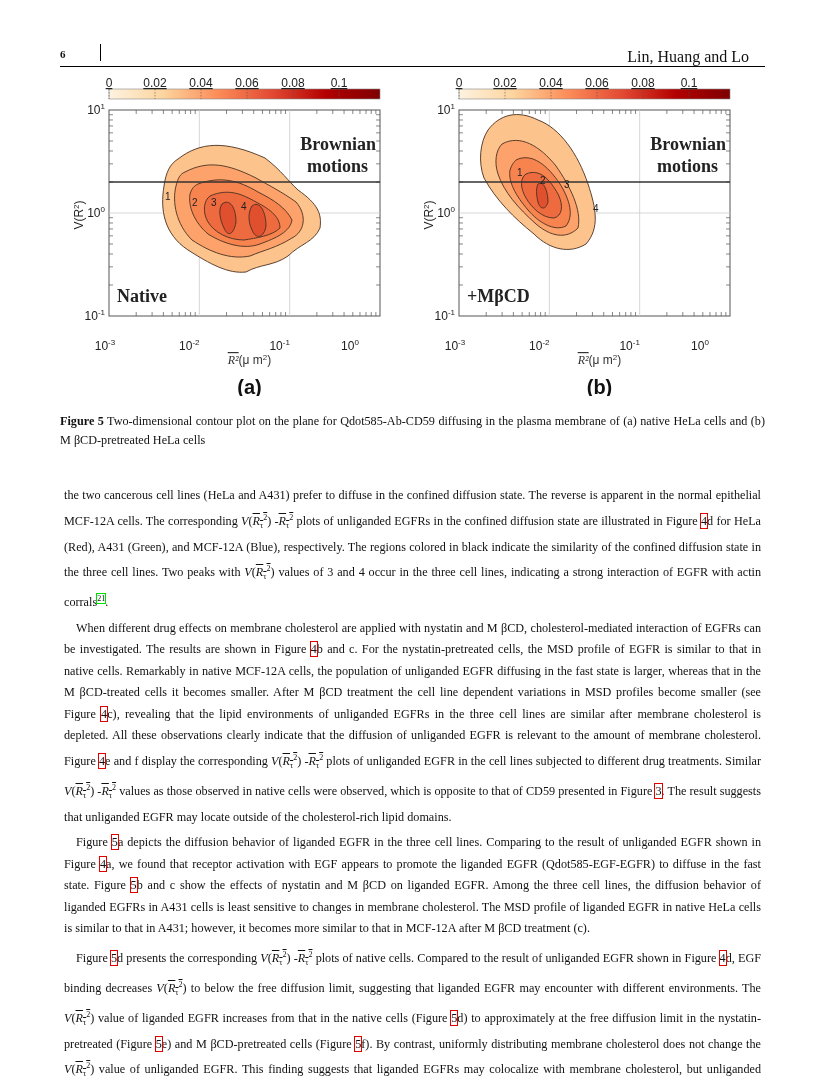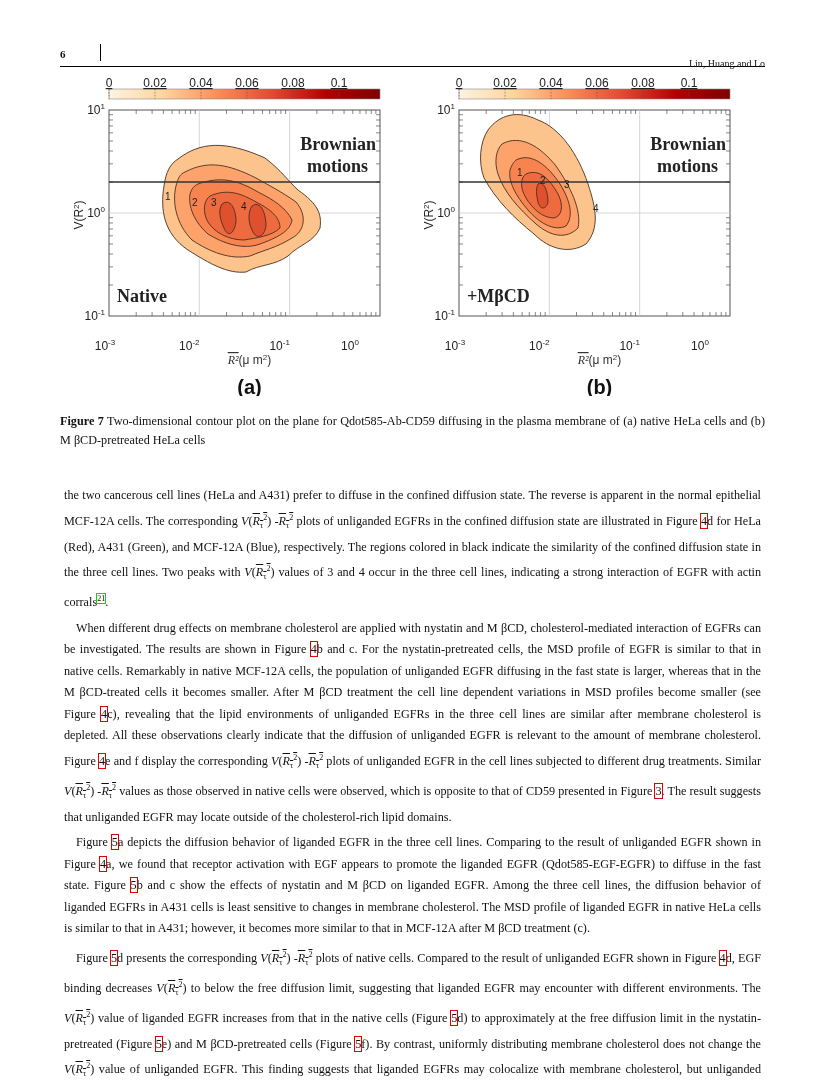--- a/index.html
+++ b/index.html
@@ -2,21 +2,21 @@
 <html><head>
 <meta charset="utf-8">
 <style>
   html, body { margin:0; padding:0; background:#ffffff; }
   body { width:827px; height:1087px; position:relative; overflow:hidden;
          font-family:"Liberation Serif", serif; color:#111; }
   .abs { position:absolute; }
   .header { left:60px; top:48px; width:705px; height:18px; border-bottom:1px solid #000; }
   .page-num { left:0; top:0; font-size:11px; font-weight:bold; }
   .page-sep { left:40px; top:-4px; width:1px; height:17px; background:#000; }
-  .running { right:0; top:0; font-size:10px;margin-top:10px; }
+  .running { right:16px; top:0; font-size:16px; }
 
   .fig { top:76px; width:360px; height:320px; }
   .fig svg { position:absolute; left:0; top:0; }
 
   .caption { left:60px; top:412px; width:705px; font-size:12.2px; line-height:19px; text-align:justify; }
   .caption b { font-weight:bold; }
   .body { left:60px; top:481px; width:705px; font-size:12.2px; line-height:21.5px; text-align:justify; }
   .body p { margin:4px; }
   .body p.indent { text-indent:12px;font-family:Liberation Serif, serif; }
   .ref-red { outline:1px solid #e00000; outline-offset:0px; }
@@ -298,21 +298,21 @@
       <text x="45" y="274" font-size="12" font-family="Liberation Sans, sans-serif" text-anchor="middle" fill="#222">10<tspan dy="-5" font-size="8">-3</tspan></text>
       <text x="129.33333333333331" y="274" font-size="12" font-family="Liberation Sans, sans-serif" text-anchor="middle" fill="#222">10<tspan dy="-5" font-size="8">-2</tspan></text>
       <text x="219.66666666666666" y="274" font-size="12" font-family="Liberation Sans, sans-serif" text-anchor="middle" fill="#222">10<tspan dy="-5" font-size="8">-1</tspan></text>
       <text x="290" y="274" font-size="12" font-family="Liberation Sans, sans-serif" text-anchor="middle" fill="#222">10<tspan dy="-5" font-size="8">0</tspan></text>
       <text x="189.5" y="288" font-size="12" font-family="Liberation Sans, sans-serif" text-anchor="middle" fill="#333"><tspan font-family="Liberation Serif, serif" font-style="italic" text-decoration="overline">R²</tspan>(μ m<tspan dy="-4" font-size="8">2</tspan><tspan dy="4">)</tspan></text>
       <text x="189.5" y="318" font-size="20" font-weight="bold" font-family="Liberation Sans, sans-serif" text-anchor="middle" fill="#111">(b)</text>
     </svg>
   </div>
 
 <div class="abs caption">
-  <b>Figure 7</b>
+  <b>Figure 5</b>
   <span>Two-dimensional contour plot on the plane for Qdot585-Ab-CD59 diffusing in the plasma membrane of (a) native HeLa cells and (b) M βCD-pretreated HeLa cells</span>
 </div>
 
 <div class="abs body">
   <p>
     <span>the two cancerous cell lines (HeLa and A431) prefer to diffuse in the confined diffusion state. The reverse is apparent in the normal epithelial MCF-12A cells. The corresponding </span><span><i>V</i>(<span class="ov"><i>R</i><sub>τ</sub><sup>2</sup></span>) -<span class="ov"><i>R</i><sub>τ</sub><sup>2</sup></span></span><span> plots of unliganded EGFRs in the confined diffusion state are illustrated in Figure </span><a class="ref-red">4</a><span>d for HeLa (Red), A431 (Green), and MCF-12A (Blue), respectively. The regions colored in black indicate the similarity of the confined diffusion state in the three cell lines. Two peaks with </span><span><i>V</i>(<span class="ov"><i>R</i><sub>τ</sub><sup>2</sup></span>)</span><span> values of 3 and 4 occur in the three cell lines, indicating a strong interaction of EGFR with actin corrals</span><a class="ref-green">21</a><span>.</span>
   </p>
   <p class="indent">
     <span>When different drug effects on membrane cholesterol are applied with nystatin and M βCD, cholesterol-mediated interaction of EGFRs can be investigated. The results are shown in Figure </span><a class="ref-red">4</a><span>b and c. For the nystatin-pretreated cells, the MSD profile of EGFR is similar to that in native cells. Remarkably in native MCF-12A cells, the population of unliganded EGFR diffusing in the fast state is larger, whereas that in the M βCD-treated cells it becomes smaller. After M βCD treatment the cell line dependent variations in MSD profiles become smaller (see Figure </span><a class="ref-red">4</a><span>c), revealing that the lipid environments of unliganded EGFRs in the three cell lines are similar after membrane cholesterol is depleted. All these observations clearly indicate that the diffusion of unliganded EGFR is relevant to the amount of membrane cholesterol. Figure </span><a class="ref-red">4</a><span>e and f display the corresponding </span><span><i>V</i>(<span class="ov"><i>R</i><sub>τ</sub><sup>2</sup></span>) -<span class="ov"><i>R</i><sub>τ</sub><sup>2</sup></span></span><span> plots of unliganded EGFR in the cell lines subjected to different drug treatments. Similar </span><span><i>V</i>(<span class="ov"><i>R</i><sub>τ</sub><sup>2</sup></span>) -<span class="ov"><i>R</i><sub>τ</sub><sup>2</sup></span></span><span> values as those observed in native cells were observed, which is opposite to that of CD59 presented in Figure </span><a class="ref-red">3</a><span>. The result suggests that unliganded EGFR may locate outside of the cholesterol-rich lipid domains.</span>
   </p>

